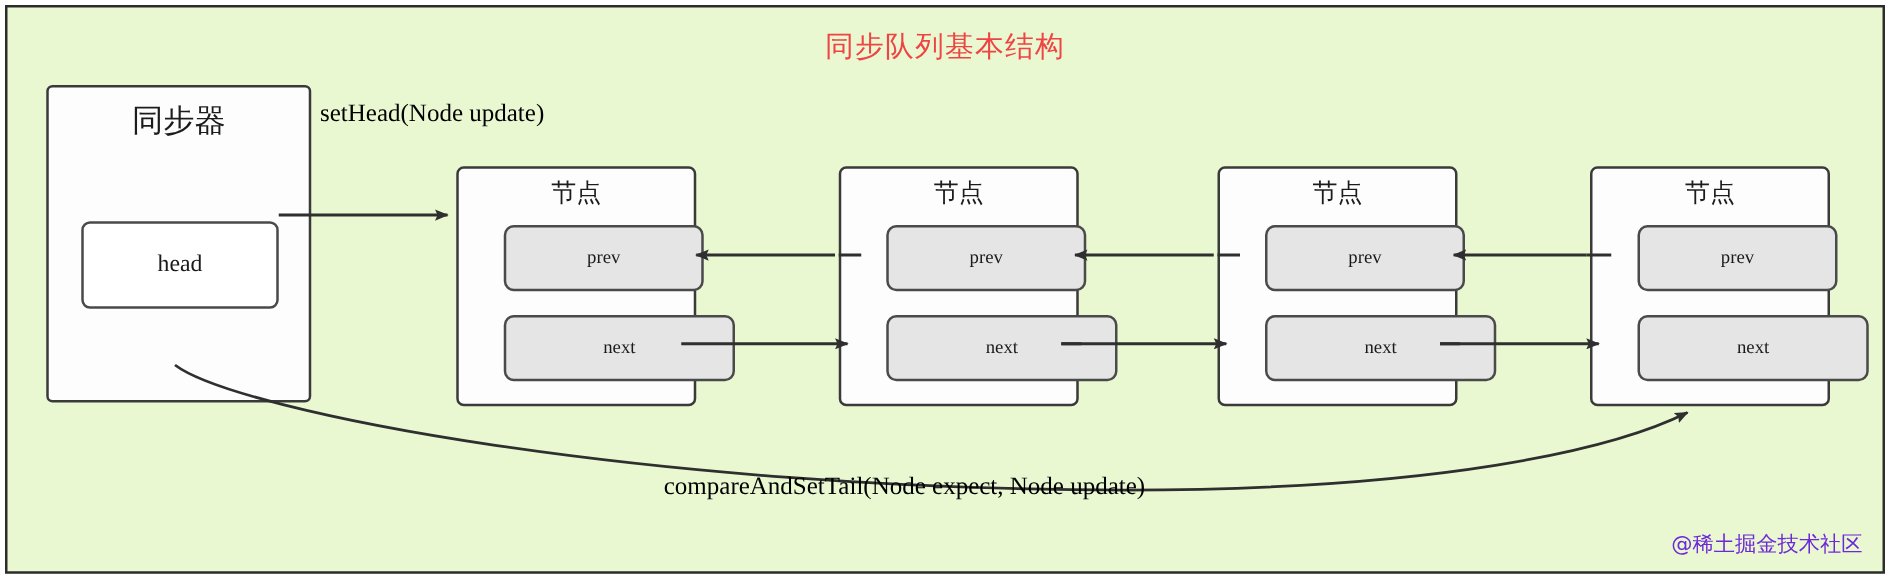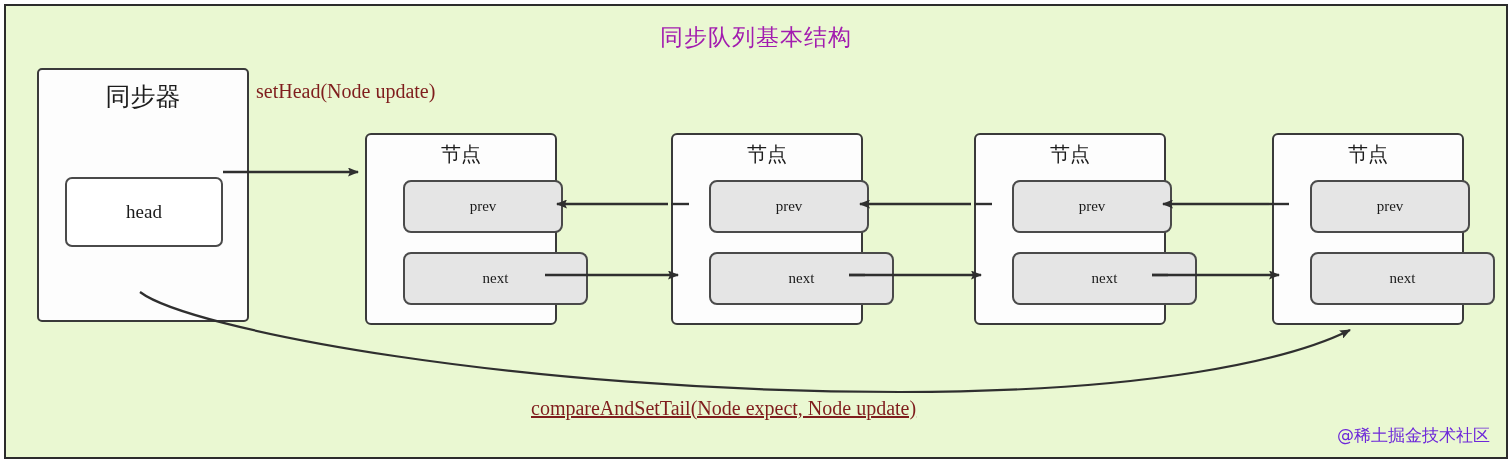--- a/index.html
+++ b/index.html
@@ -13,21 +13,21 @@
   .frame{
     position:absolute;left:4px;top:4px;
     width:1504px;height:455px;
     background:#eaf8d2;
     border:2px solid #2c2c2c;
     box-sizing:border-box;
   }
   .diagram-title{
     position:absolute;left:0;top:22px;width:1512px;
     text-align:center;
-    font-size:23px;color:#a21caf;
+    font-size:23px;color:#ef4444;
     letter-spacing:1px;
   }
   .sync-box{
     position:absolute;left:37px;top:68px;
     width:212px;height:254px;
     background:#fdfdfd;
     border:2.5px solid #3a3a3a;
     border-radius:5px;
     box-sizing:border-box;
   }
@@ -68,25 +68,25 @@
     border:2.5px solid #4a4a4a;
     border-radius:8px;
     box-sizing:border-box;
     display:flex;align-items:center;justify-content:center;
     font-size:15px;color:#1a1a1a;margin-left:19px;
   }
   .n1{left:365px;} .n2{left:671px;} .n3{left:974px;} .n4{left:1272px;}
 
   .edge-label{
     position:absolute;
-    font-size:20px;color:#7f1d1d;
+    font-size:20px;color:#000000;
     white-space:nowrap;
   }
   .label-sethead{left:256px;top:80px;}
-  .label-cas{left:531px;top:397px;text-decoration:underline;}
+  .label-cas{left:531px;top:378px;}
 
   svg.links{
     position:absolute;left:0;top:0;width:1512px;height:463px;
     pointer-events:none;
   }
   .watermark{
     position:absolute;right:22px;bottom:16px;
     font-size:17px;color:#6d28d9;
     font-family:"DejaVu Sans","Liberation Sans",sans-serif;
   }

